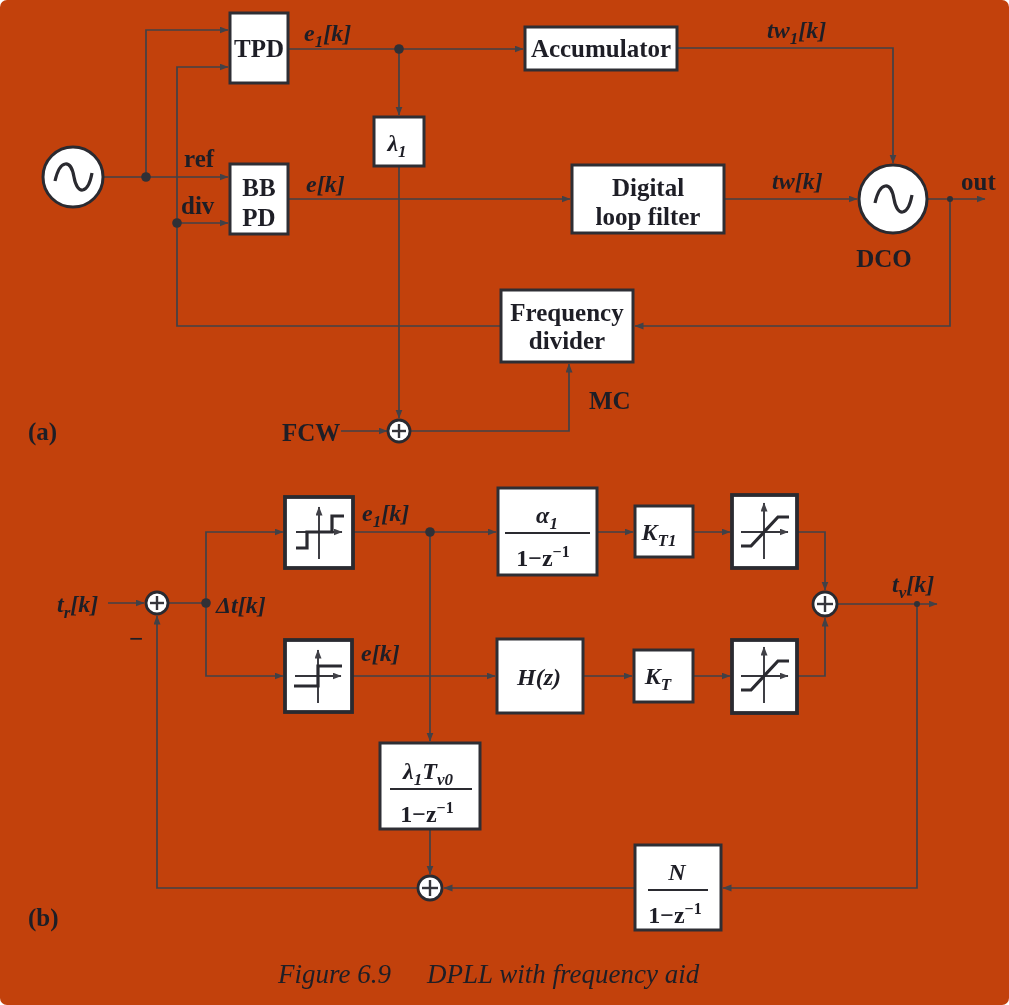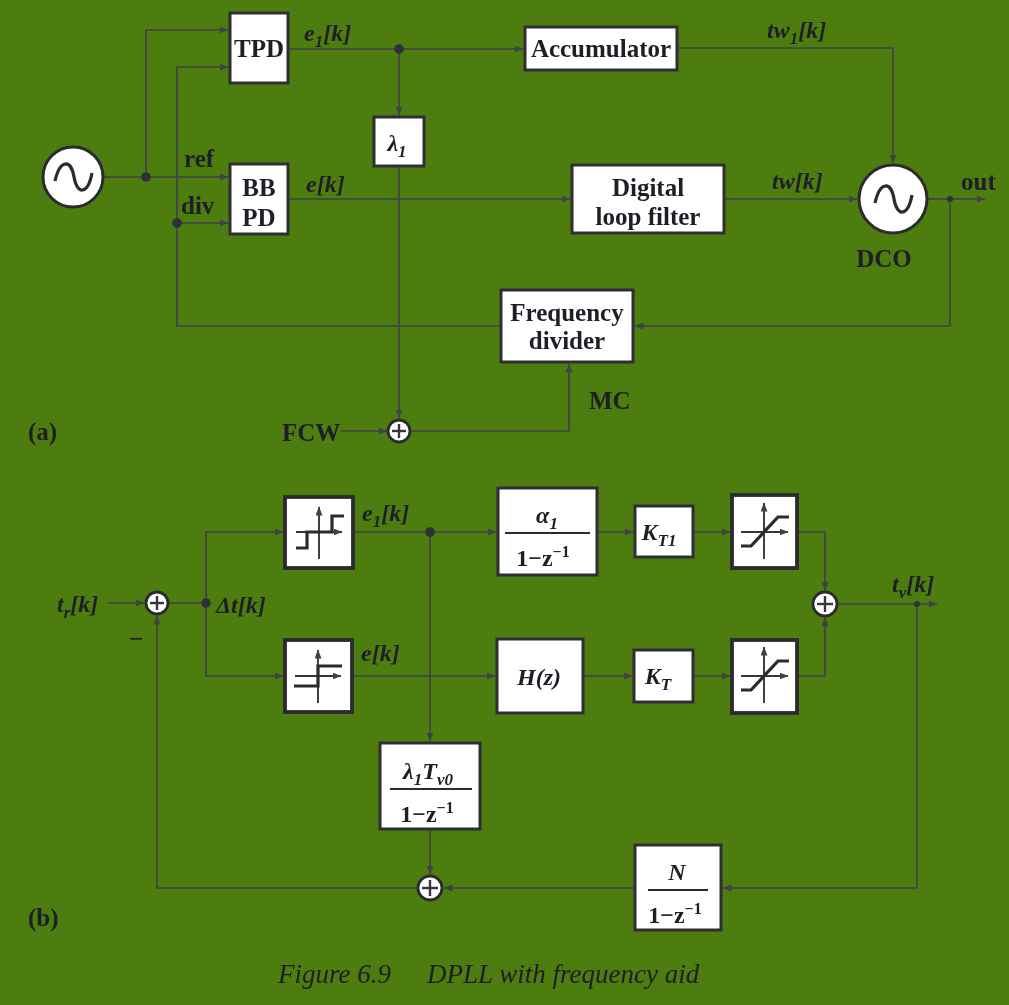--- a/index.html
+++ b/index.html
@@ -1,16 +1,16 @@
 <!DOCTYPE html>
 <html><head>
 <meta charset="utf-8">
 <style>
   html,body{margin:0;padding:0;background:#ffffff;}
-  .stage{width:1009px;height:1005px;background:#4d7c0f;position:relative;font-family:"Liberation Serif",serif;}
+  .stage{width:1009px;height:1005px;background:#c2410c;position:relative;font-family:"Liberation Serif",serif;border-radius:7px;}
   svg{display:block;}
   .blk{fill:#ffffff;stroke:#2e2e34;stroke-width:3;}
   .iconblk{fill:#ffffff;stroke:#2a2a30;stroke-width:3.8;}
   .wire{stroke:#414147;stroke-width:1.7;fill:none;}
   .thick{stroke:#2a2a30;stroke-width:3.2;fill:none;}
   .axis{stroke:#35353b;stroke-width:1.9;fill:none;}
   .circ{fill:#ffffff;stroke:#2a2a30;stroke-width:3;}
   .sumc{fill:#ffffff;stroke:#2a2a30;stroke-width:2.8;}
   .sumx{stroke:#35353b;stroke-width:2.4;}
   .dot{fill:#303036;stroke:none;}

